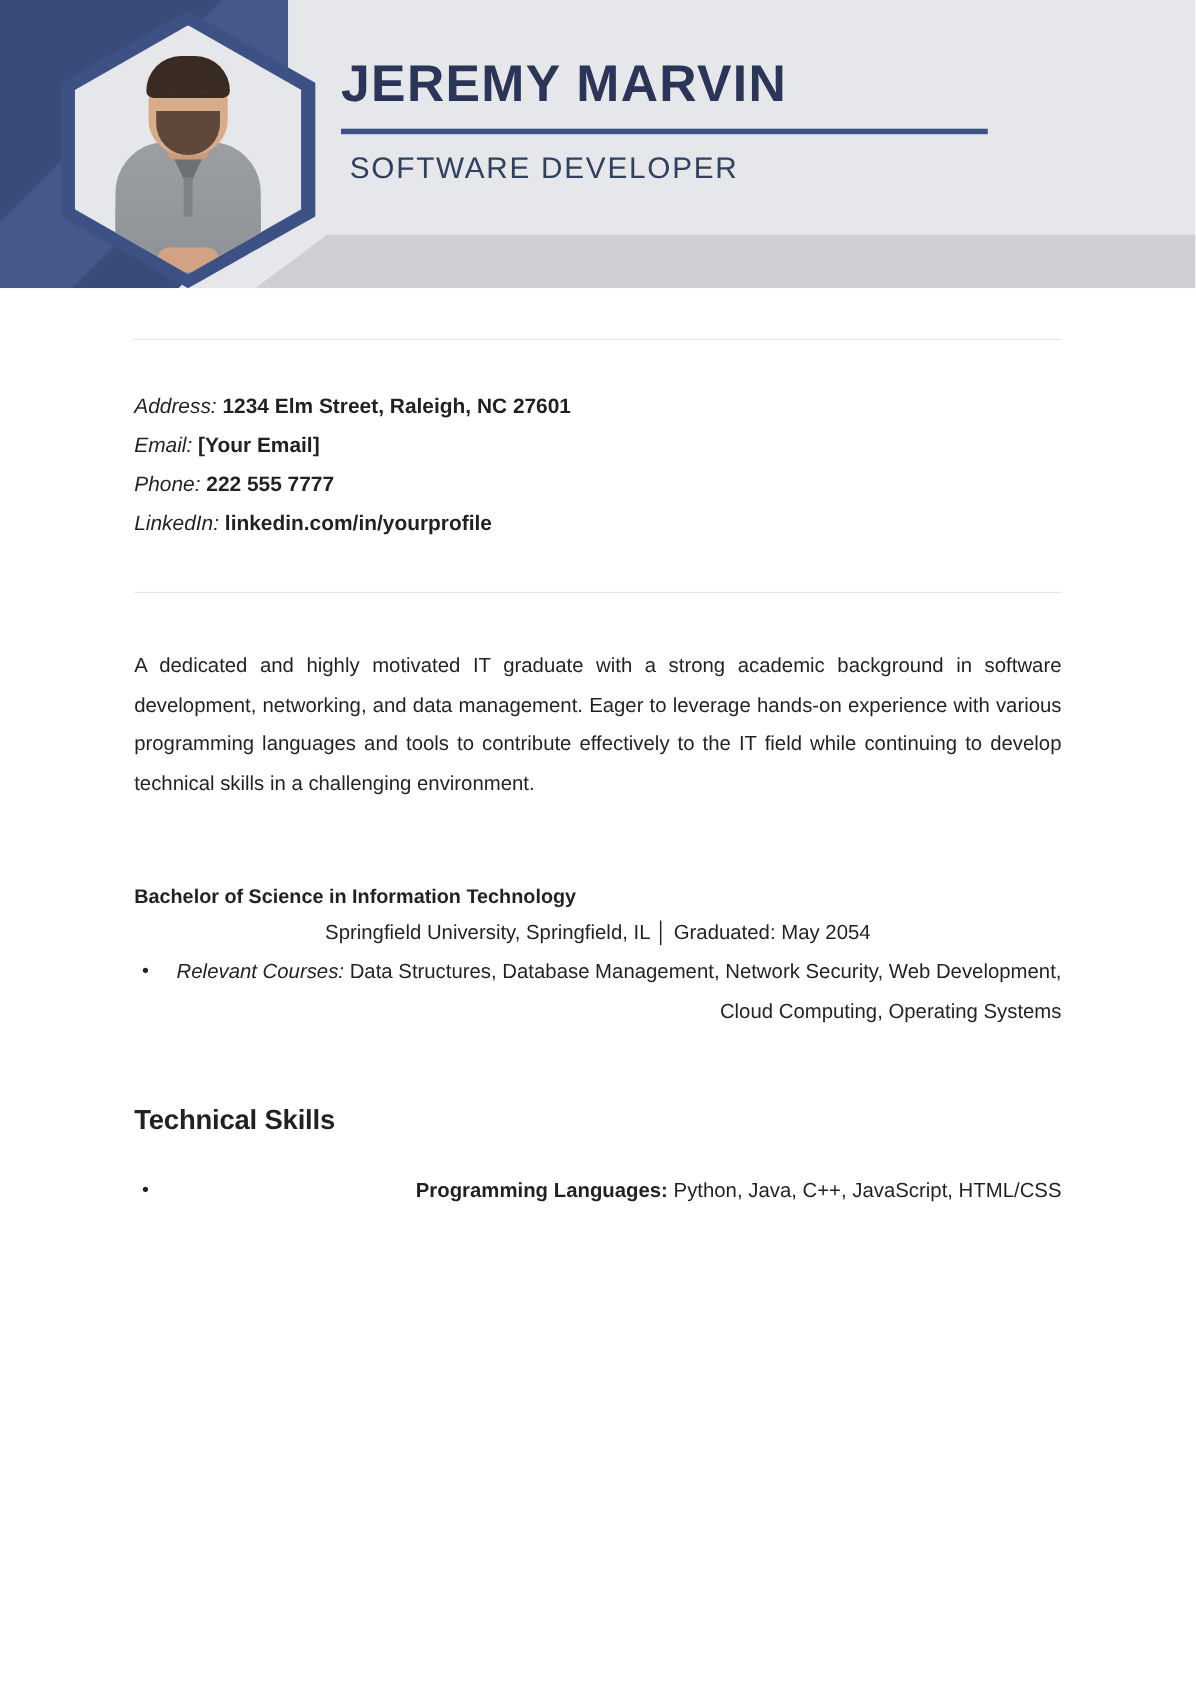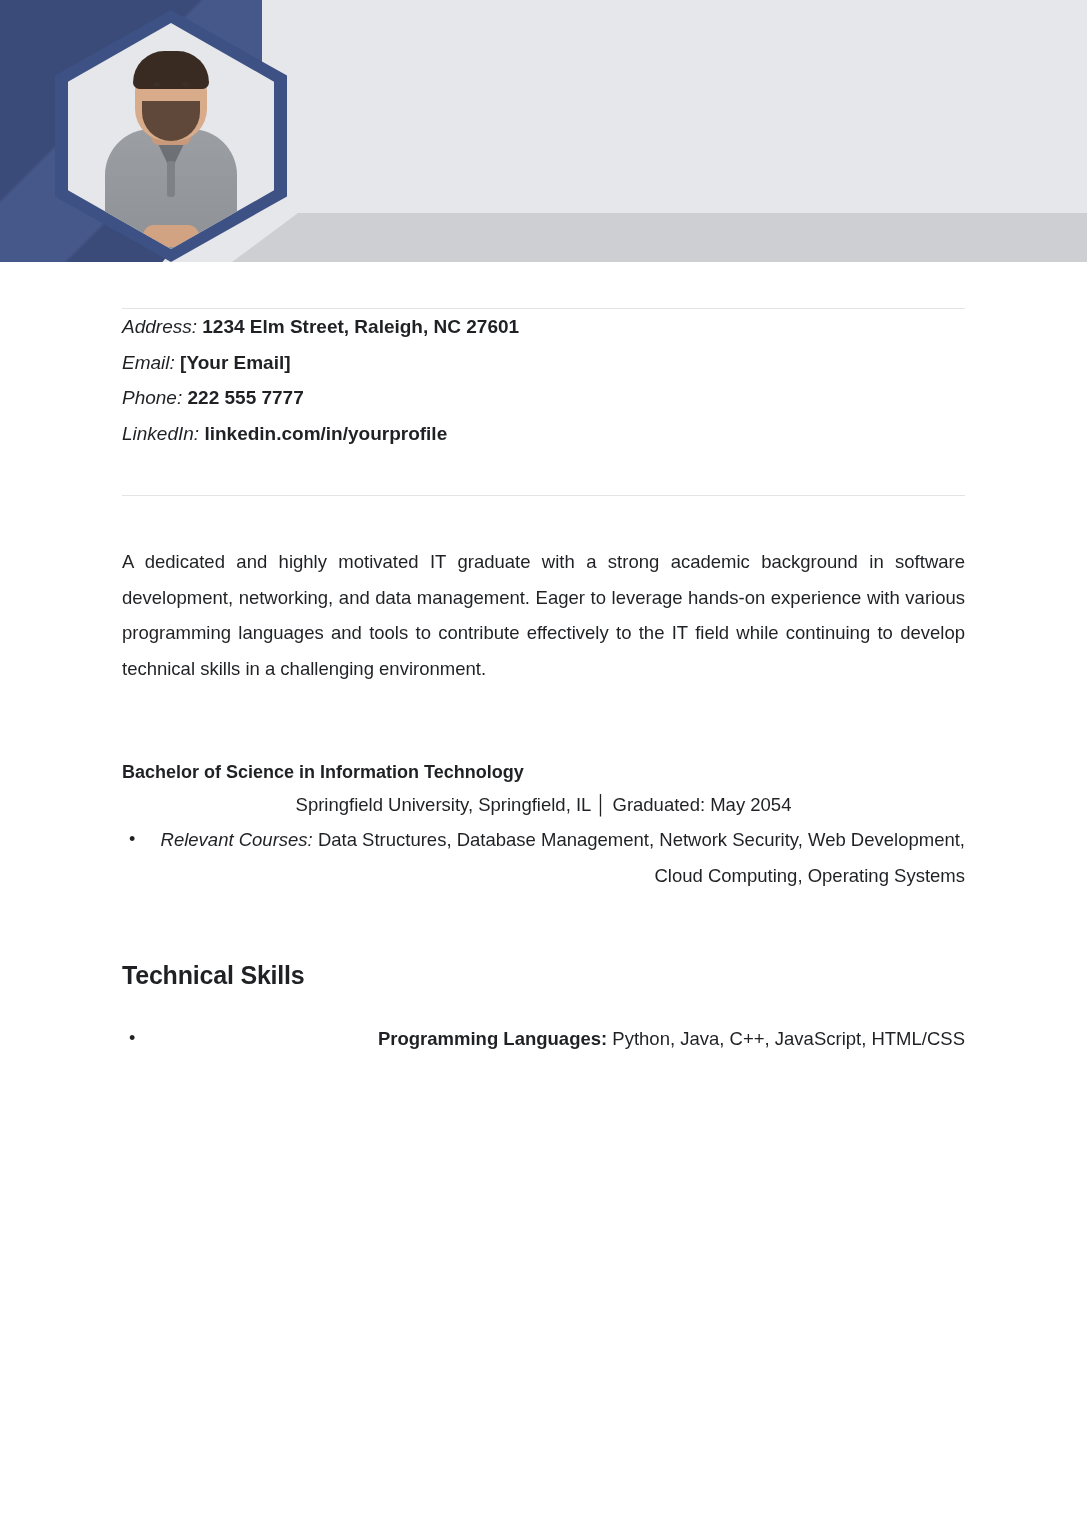--- a/index.html
+++ b/index.html
@@ -173,20 +173,21 @@
     letter-spacing: -0.3px;
   }
 
   .divider {
     margin-top: 46px;
     height: 1px;
     background: #e3e4e6;
   }
 
   .contact {
+    margin-top: 43px;
   }
   .contact-line {
     font-size: 19px;
     line-height: 35.6px;
     color: #1f2124;
   }
   .contact-label { font-style: italic; font-weight: normal; }
   .contact-value { font-weight: bold; }
 
   .divider-2 {
@@ -274,20 +275,25 @@
         <div class="p-head"></div>
         <div class="p-beard"></div>
         <div class="p-hair"></div>
         <div class="p-eye-l"></div>
         <div class="p-eye-r"></div>
       </div>
     </div>
 
     <div class="header-gray-band"></div>
 
+    <div class="header-text">
+      <div class="header-name">JEREMY MARVIN</div>
+      <div class="header-rule"></div>
+      <div class="header-role">SOFTWARE DEVELOPER</div>
+    </div>
   </div>
 
   <div class="content">
 
 
     <div class="divider"></div>
 
     <div class="contact">
       <div class="contact-line">
         <span class="contact-label">Address:</span>

